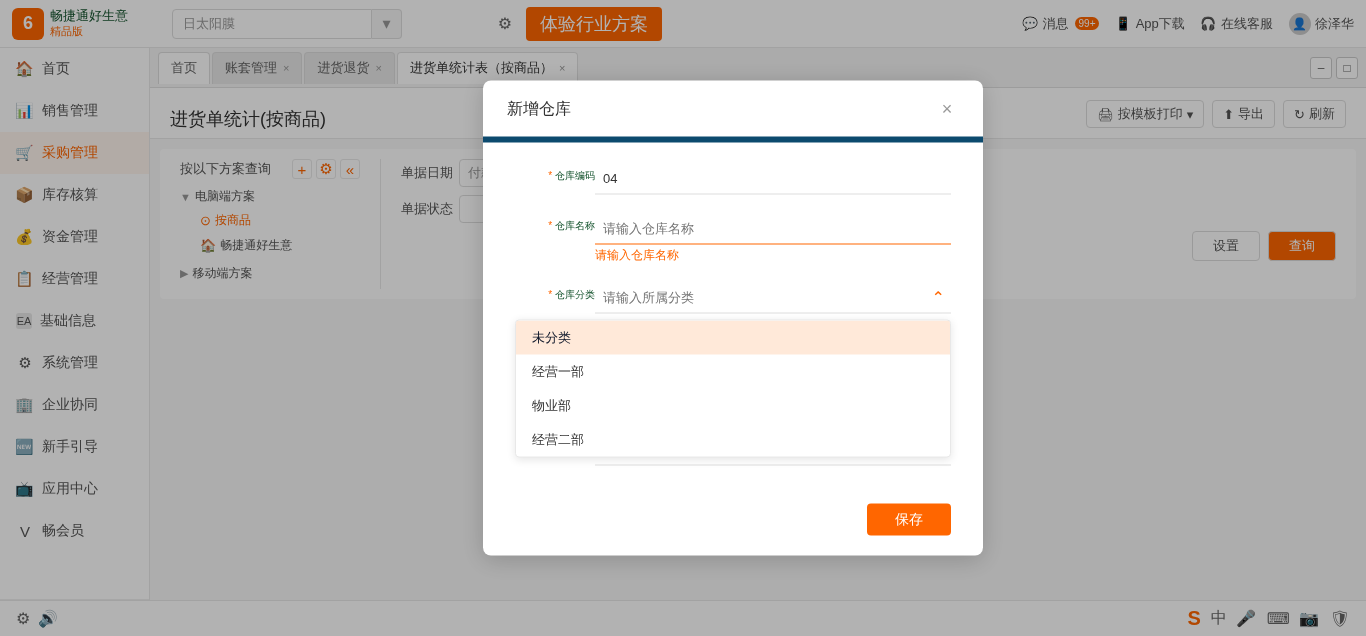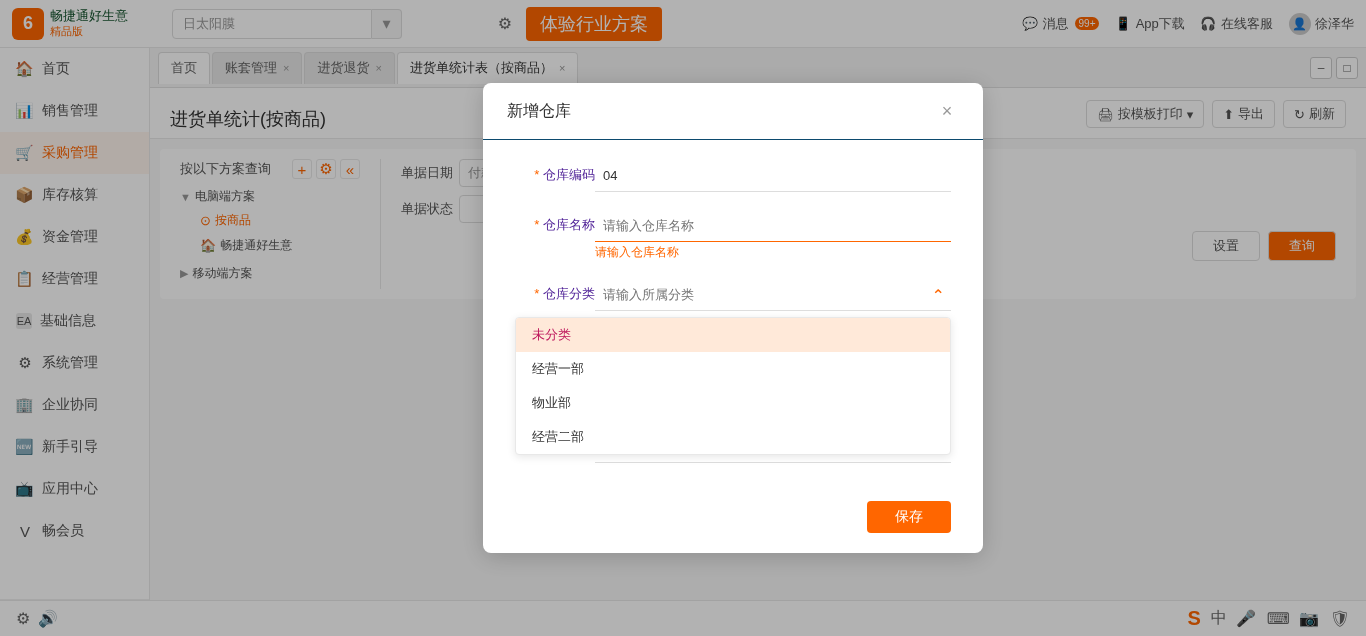--- a/index.html
+++ b/index.html
@@ -315,34 +315,34 @@
       border-radius: 8px;
       box-shadow: 0 4px 24px rgba(0,0,0,0.18);
       z-index: 200;
       width: 500px;
       padding: 0;
       overflow: visible;
     }
     .modal-header {
       display: flex; align-items: center; justify-content: space-between;
       padding: 16px 24px;
-      border-bottom: 1px solid #0c4a6e;
+      border-bottom: 6px solid #0c4a6e;
     }
     .modal-title { font-size: 16px; color: #333; font-weight: 500; }
     .modal-close {
       width: 24px; height: 24px;
       display: flex; align-items: center; justify-content: center;
       cursor: pointer; color: #999; font-size: 18px; border-radius: 3px;
     }
     .modal-body { padding: 20px 32px 0 32px; }
     .form-row {
       display: flex; align-items: flex-start; gap: 0; margin-bottom: 18px;
     }
     .form-label {
-      width: 80px; font-size: 13px; color: #4c1d95; padding-top: 6px; text-align: right; flex-shrink: 0;
+      width: 80px; font-size: 10px; color: #14532d; padding-top: 6px; text-align: right; flex-shrink: 0;
     }
     .form-label.required::before {
       content: '* '; color: #f60;
     }
     .form-control-wrap { flex: 1; position: relative; }
     .form-input {
       width: 100%; height: 32px; border: none; border-bottom: 1px solid #ddd;
       padding: 4px 8px; font-size: 13px; outline: none; color: #333;
     }
     .form-input.error { border-bottom: 1px solid #f60; }
@@ -375,21 +375,21 @@
       box-shadow: 0 2px 8px rgba(0,0,0,0.1);
       z-index: 300;
       overflow: hidden;
     }
     .dropdown-item {
       padding: 8px 16px;
       font-size: 13px;
       color: #333;
       cursor: pointer;
     }
-    .dropdown-item.selected { background: #ffe9d9; color: #be185d; }
+    .dropdown-item.selected { background: #ffe9d9; color: #0f172a; }
 
     .modal-footer {
       display: flex; justify-content: flex-end; gap: 8px; padding: 16px 32px 20px 32px;
     }
     .modal-footer-btn-save {
       background: #f60; color: #fff; border: none; border-radius: 4px; padding: 7px 28px; font-size: 14px; cursor: pointer;
     }
 
     
     .bottom-bar {

